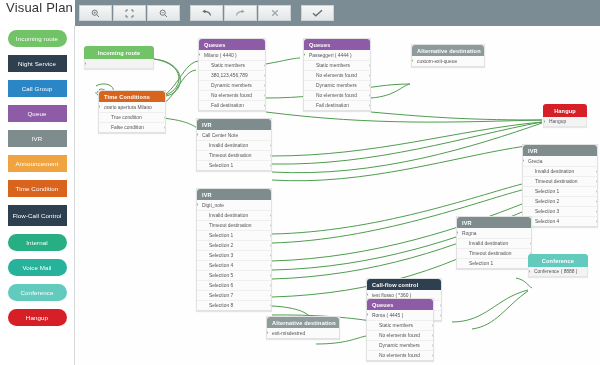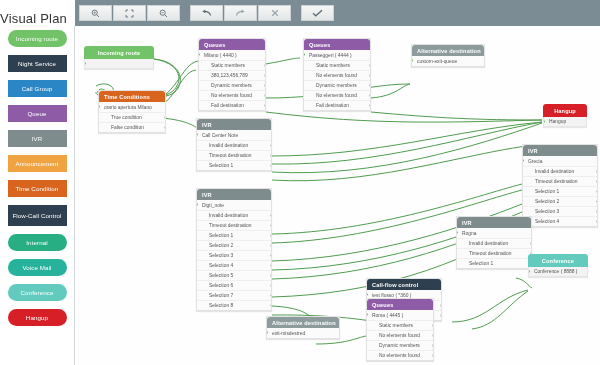--- a/index.html
+++ b/index.html
@@ -8,21 +8,22 @@
     width: 600px; height: 365px;
     overflow: hidden;
     font-family: "Liberation Sans", sans-serif;
     background: #ffffff;
   }
   #app { position: relative; width: 600px; height: 365px; }
 
   
   .title-bar {
     position: absolute; left: 0; top: 0; width: 75px; height: 26px;
-    background: #ffffff; display: flex; align-items: flex-end;
+    background: #ffffff; display: flex; align-items: flex-start;
+    padding-left: 6px;
   }
   .title-bar .title {
     font-size: 13px; color: #333; letter-spacing: .2px; white-space: nowrap;
   }
   .toolbar {
     position: absolute; left: 75px; top: 0; width: 525px; height: 26px;
     background: #7b8c94;
     display: flex; align-items: center; padding-left: 4px;
   }
   .tb-group { display: flex; margin-right: 9px; }

